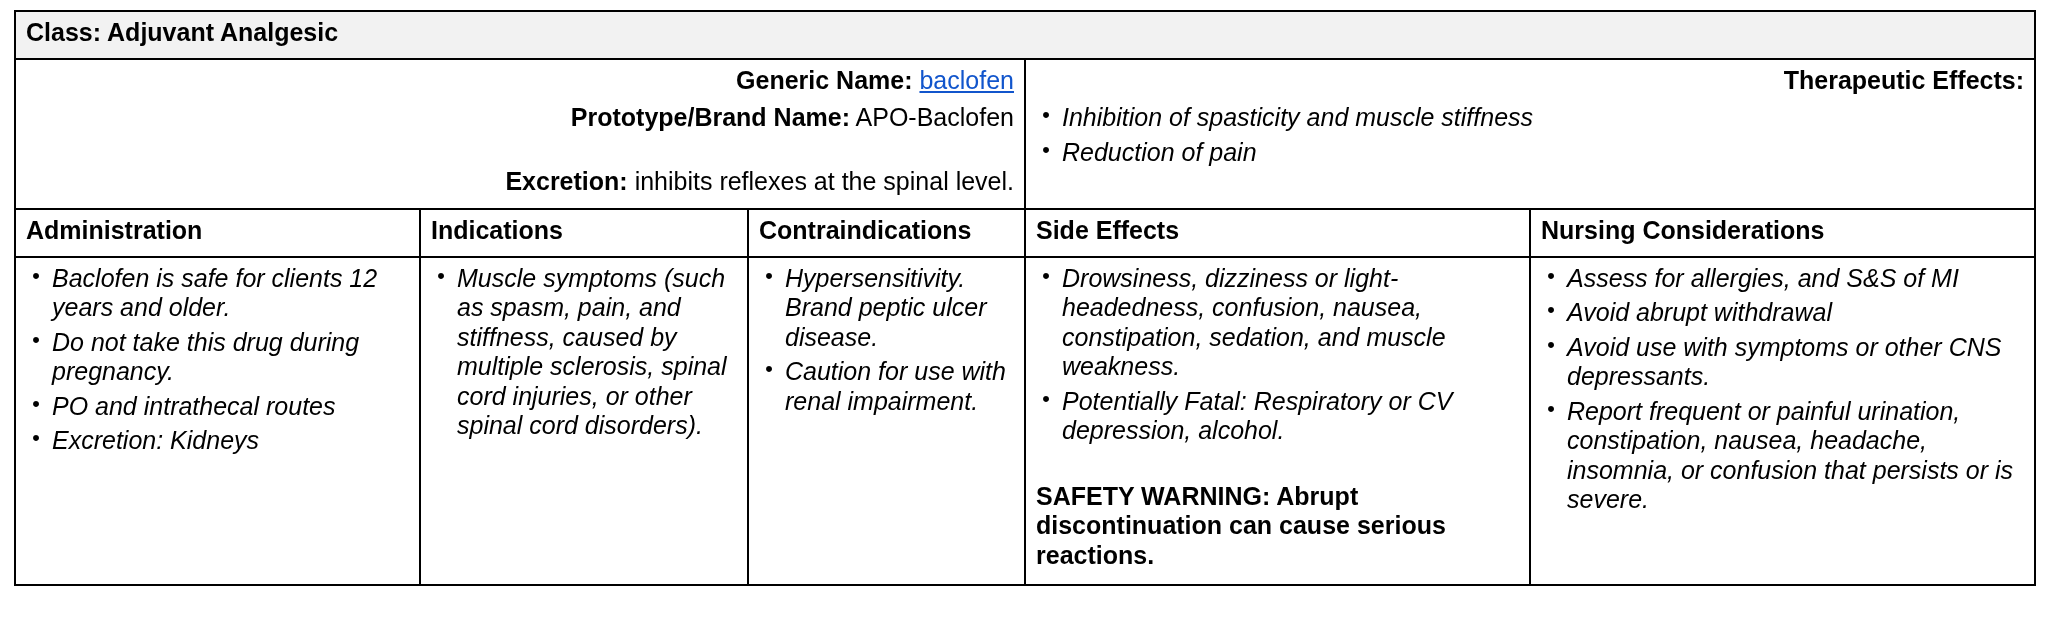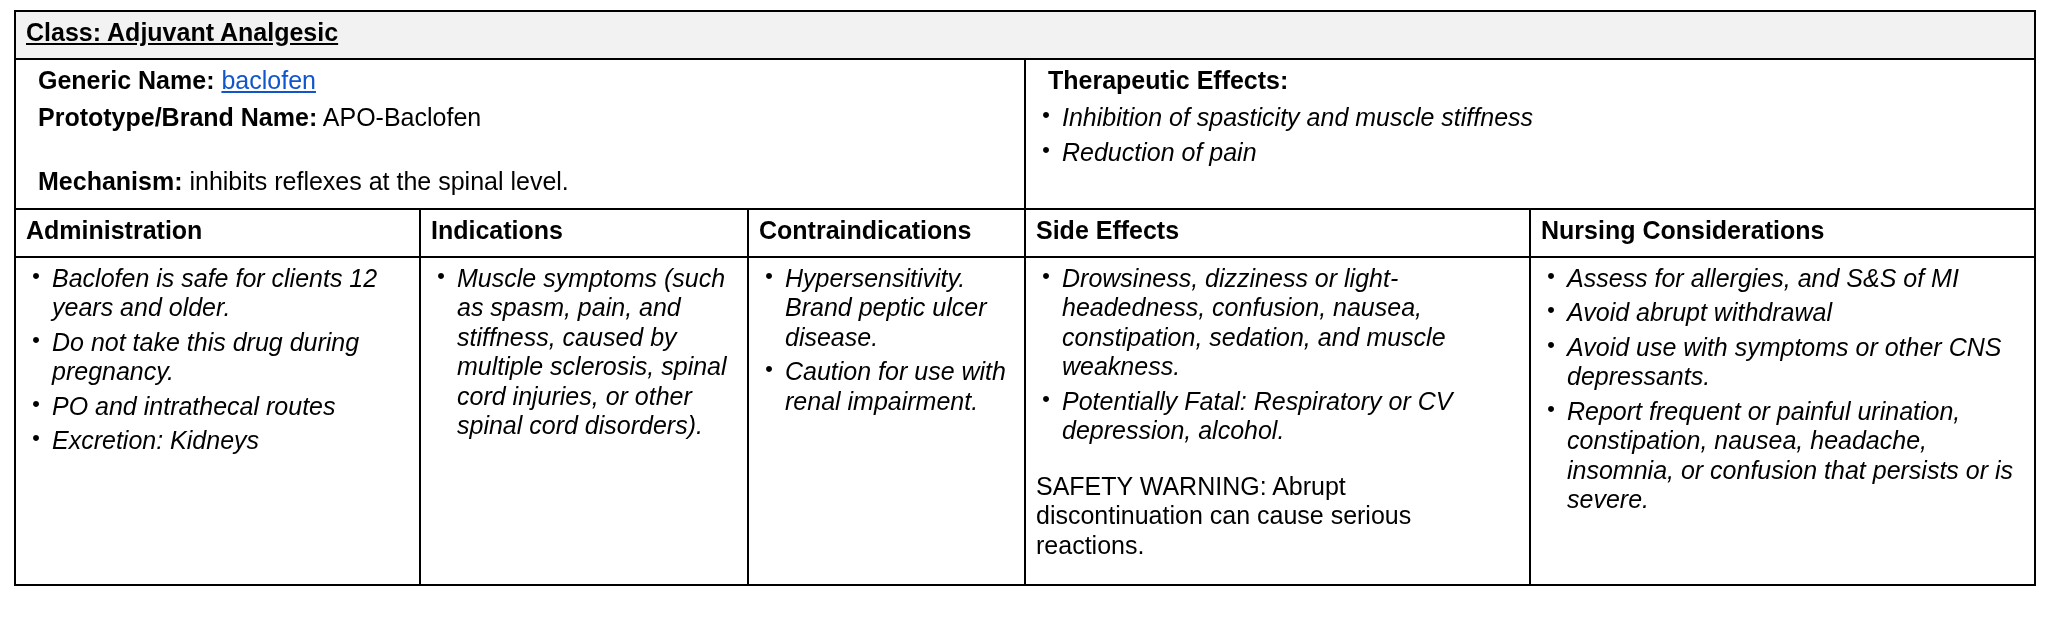--- a/index.html
+++ b/index.html
@@ -29,29 +29,29 @@
     padding: 6px 10px 10px 10px;
     font-size: 25px;
     line-height: 1.18;
   }
   .class-cell {
     background: #f2f2f2;
     font-weight: bold;
     font-size: 25px;
     padding-top: 8px;
     padding-bottom: 8px;
-    text-decoration: underline;
   }
   .info-cell {
     padding-top: 10px;
     padding-bottom: 14px;
   }
   .info-line {
-    margin: 0 0 8px 12px;
+    margin: 0 0 8px 4px;
     white-space: nowrap;
+    text-align: right;
   }
   .info-line.mech {
     margin-top: 34px;
     margin-bottom: 2px;
   }
   .lbl {
     font-weight: bold;
   }
   .link {
     color: #1155cc;
@@ -81,22 +81,22 @@
     padding-top: 6px;
     padding-bottom: 6px;
     border-radius: 7px;
   }
   .body-cell {
     height: 310px;
     font-size: 25px;
     padding-top: 10px;
   }
   .warning {
-    font-weight: normal;
-    margin-top: 26px;
+    font-weight: bold;
+    margin-top: 36px;
     padding-left: 0;
   }
   
   col.c1 { width: 405px; }
   col.c2 { width: 328px; }
   col.c3 { width: 277px; }
   col.c4 { width: 505px; }
   col.c5 { width: 505px; }
 </style>
 </head>
@@ -119,21 +119,21 @@
         <td class="info-cell" colspan="3">
           <p class="info-line">
             <span class="lbl">Generic Name:</span>
             <span class="link">baclofen</span>
           </p>
           <p class="info-line">
             <span class="lbl">Prototype/Brand Name:</span>
             <span>APO-Baclofen</span>
           </p>
           <p class="info-line mech">
-            <span class="lbl">Mechanism:</span>
+            <span class="lbl">Excretion:</span>
             <span>inhibits reflexes at the spinal level.</span>
           </p>
         </td>
         <td class="info-cell" colspan="2">
           <p class="info-line lbl">Therapeutic Effects:</p>
           <ul class="plain">
             <li>Inhibition of spasticity and muscle stiffness</li>
             <li>Reduction of pain</li>
           </ul>
         </td>

